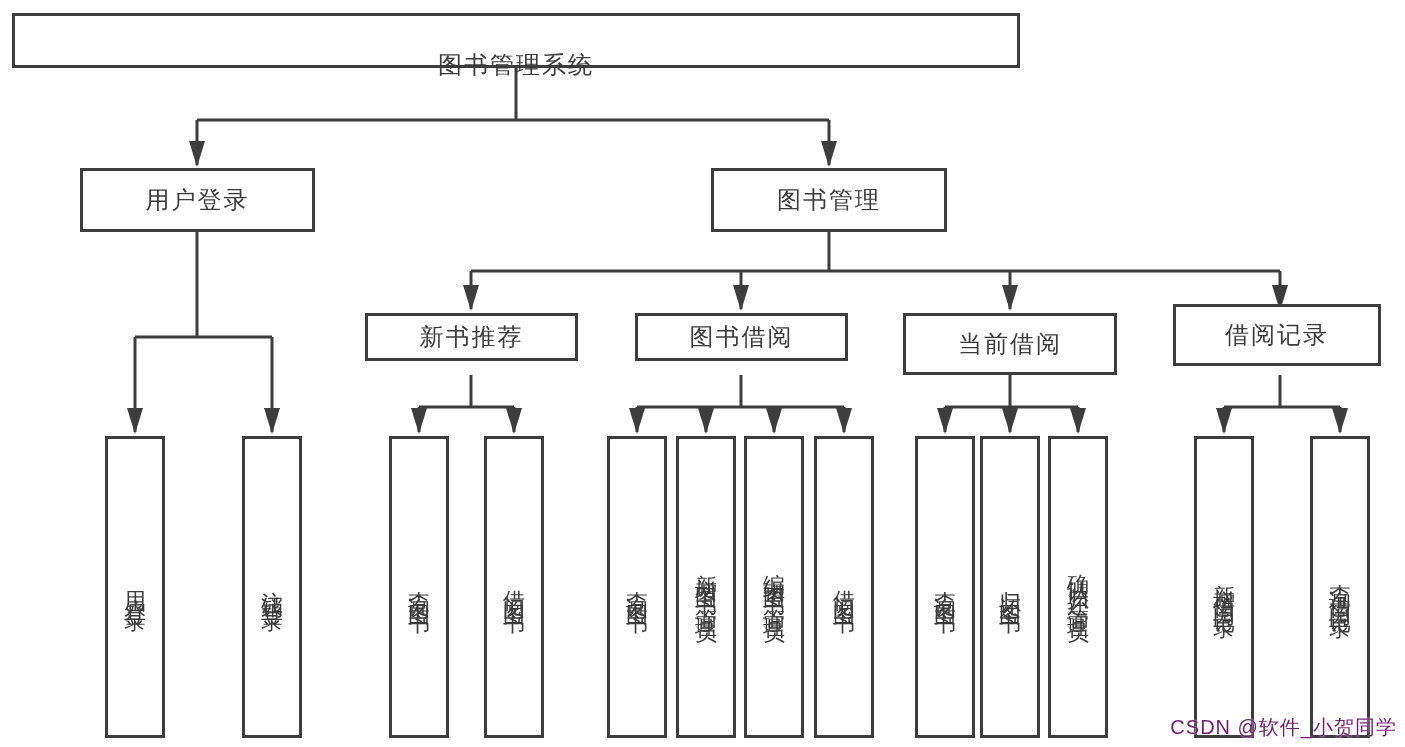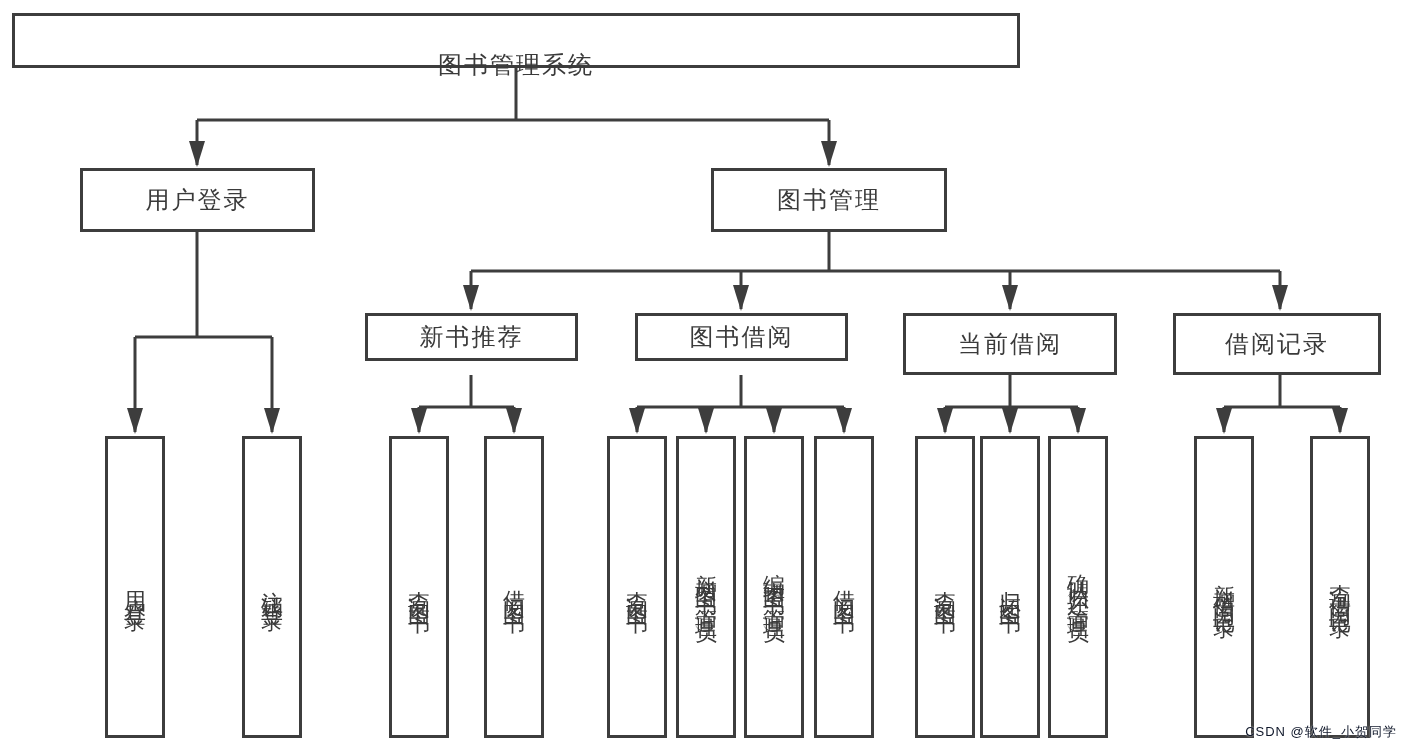--- a/index.html
+++ b/index.html
@@ -29,23 +29,23 @@
     writing-mode:vertical-rl;
     text-orientation:mixed;
     font-size:22px;
     letter-spacing:7px;
     line-height:1;
     white-space:nowrap;
   }
   .watermark{
     position:absolute;
     right:8px;bottom:6px;
-    font-size:13px;
+    font-size:20px;
     letter-spacing:1px;
-    color:#0f172a;
+    color:#701a75;
     text-shadow:0 0 2px #ffffff;
     white-space:nowrap;
   }
 </style>
 </head>
 <body>
 
 <div class="stage">
 
   <svg class="connectors" width="1405" height="747" viewBox="0 0 1405 747">
@@ -116,21 +116,21 @@
 
   <div class="box" style="left:365px;top:313px;width:213px;height:48px">
     <span class="h-label">新书推荐</span>
   </div>
   <div class="box" style="left:635px;top:313px;width:213px;height:48px">
     <span class="h-label">图书借阅</span>
   </div>
   <div class="box" style="left:903px;top:313px;width:214px;height:62px">
     <span class="h-label">当前借阅</span>
   </div>
-  <div class="box" style="left:1173px;top:313px;width:208px;height:62px">
+  <div class="box" style="left:1173px;top:304px;width:208px;height:62px">
     <span class="h-label">借阅记录</span>
   </div>
 
   <div class="box leaf" style="left:105px;top:436px;width:60px;height:302px">
     <span class="v-label">用户登录</span>
   </div>
   <div class="box leaf" style="left:242px;top:436px;width:60px;height:302px">
     <span class="v-label">注销登录</span>
   </div>
 

